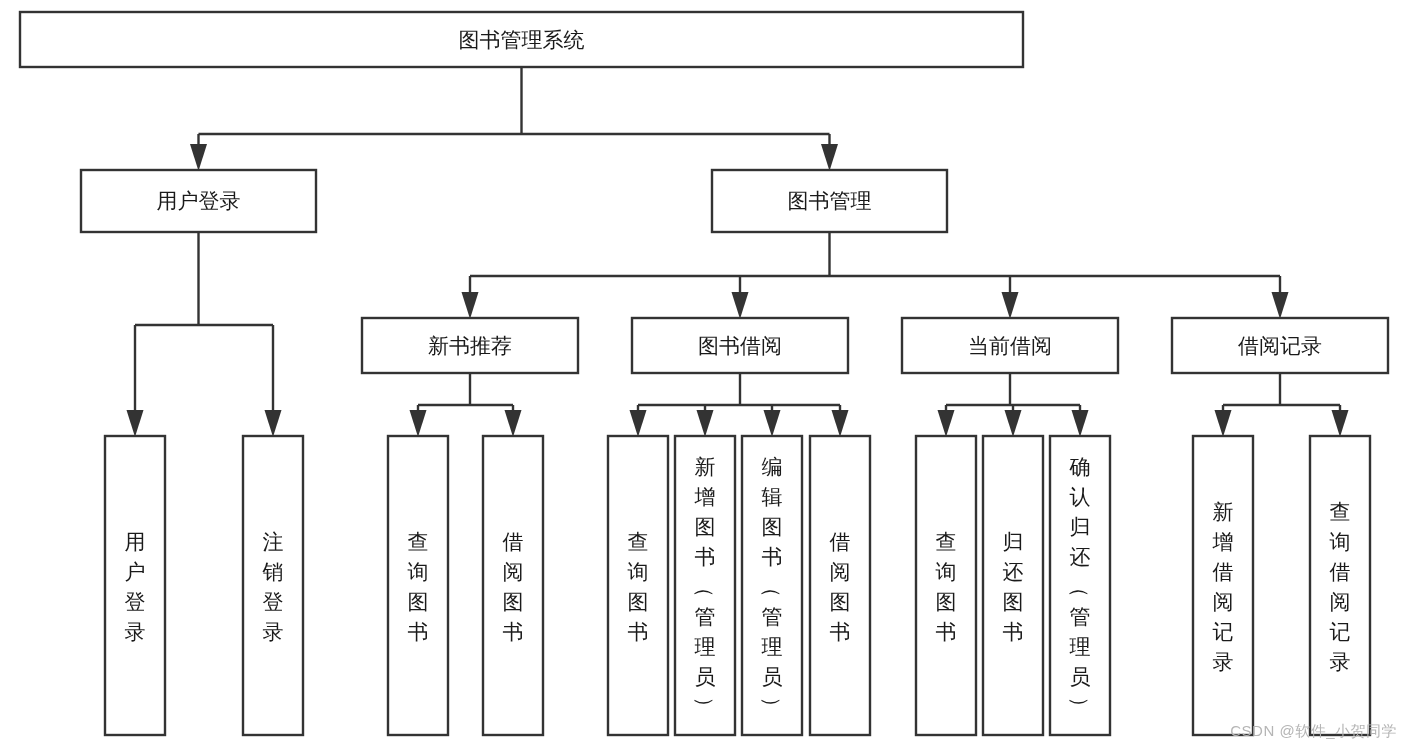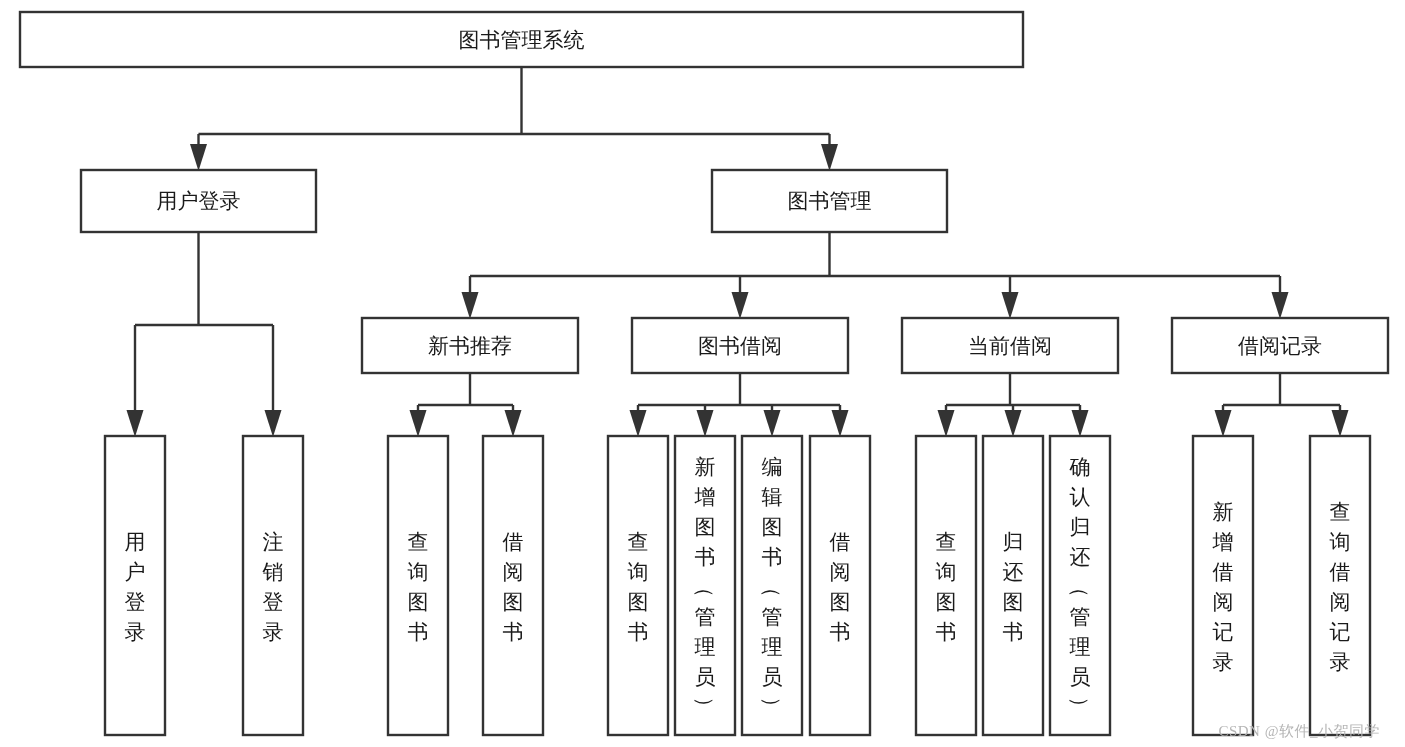--- a/index.html
+++ b/index.html
@@ -50,23 +50,23 @@
     stroke-width: 2.4;
     fill: none;
     stroke-linecap: butt;
   }
   .arrow-head {
     fill: #333333;
     stroke: none;
   }
   .watermark {
     position: absolute;
-    right: 25px;
+    right: 8px;
     bottom: 6px;
-    font-family: Liberation Serif, serif;
+    font-family: Liberation Sans, sans-serif;
     font-size: 15px;
     color: #b5b5b5;
     white-space: nowrap;
     letter-spacing: 0.5px;
   }
 </style>
 </head>
 <body>
 
 <div id="diagram-root">

